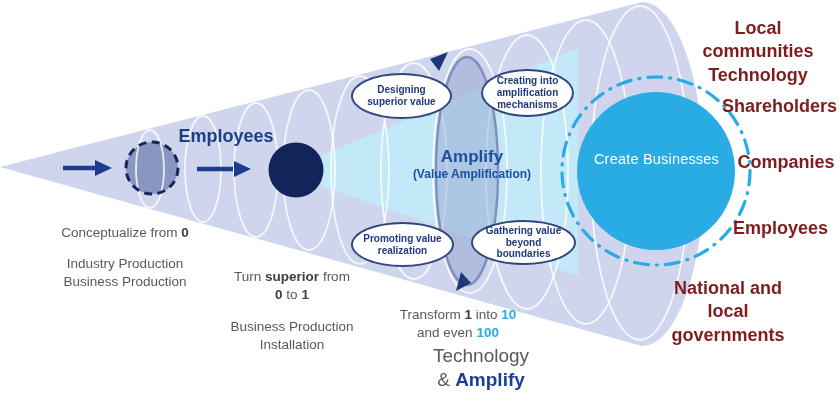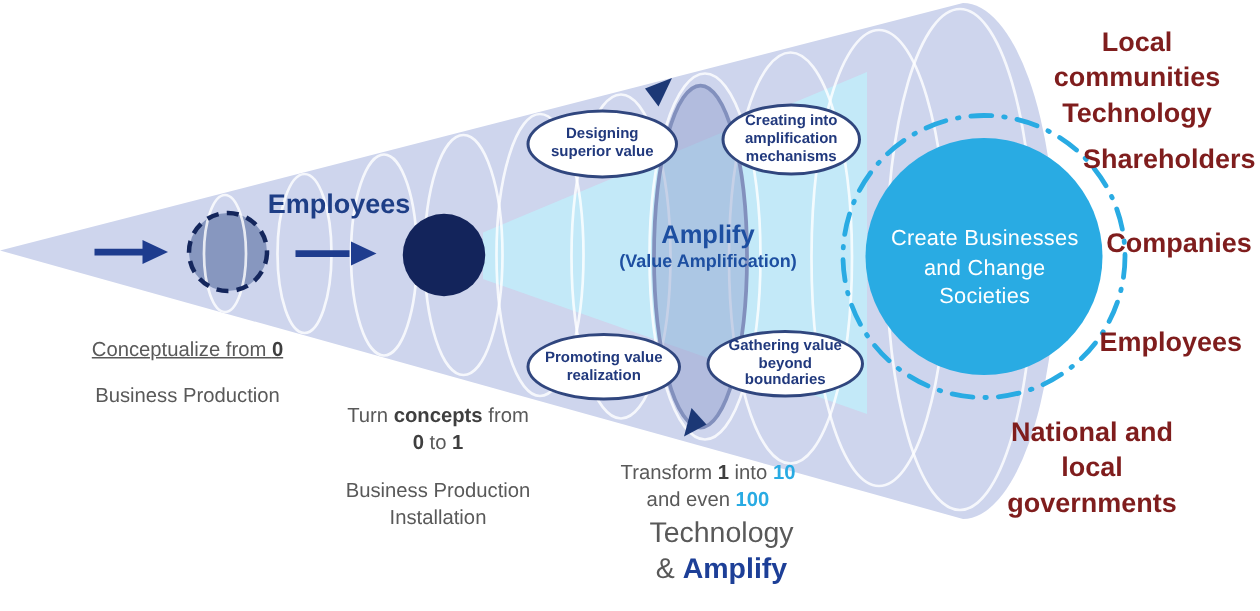--- a/index.html
+++ b/index.html
@@ -90,54 +90,54 @@
     <div class="l2">(Value Amplification)</div>
   </div>
 
   <div class="bubble" style="left:351px;top:73px;width:101px;height:46px;">Designing superior value</div>
   <div class="bubble" style="left:481px;top:69px;width:93px;height:48px;">Creating into amplification mechanisms</div>
   <div class="bubble" style="left:351px;top:222px;width:103px;height:45px;">Promoting value realization</div>
   <div class="bubble" style="left:471px;top:220px;width:105px;height:45px;">Gathering value beyond boundaries</div>
 
   <div class="lbl circle-text" style="left:584px;top:150px;width:145px;">
     <div>Create Businesses</div>
-    <div>and Change Societies</div>
   </div>
 
   <div class="lbl stake" style="left:688px;top:17px;width:140px;">
     <div>Local communities</div>
     <div>Technology</div>
   </div>
   <div class="lbl stake" style="left:722px;top:95px;width:115px;">Shareholders</div>
   <div class="lbl stake" style="left:736px;top:151px;width:100px;">Companies</div>
   <div class="lbl stake" style="left:716px;top:217px;width:112px;text-align:right;">Employees</div>
   <div class="lbl stake" style="left:658px;top:277px;width:140px;">
     <div>National and local</div>
     <div>governments</div>
   </div>
 
-  <div class="lbl cap" style="left:35px;top:224px;width:180px;text-decoration:underline;">
+  <div class="lbl cap" style="left:35px;top:224px;width:180px;">
     <span>Conceptualize from </span><span class="b">0</span>
   </div>
 
   <div class="lbl cap" style="left:35px;top:255px;width:180px;">
+    <div>Industry Production</div>
     <div>Business Production</div>
   </div>
 
   <div class="lbl cap" style="left:207px;top:268px;width:170px;">
-    <div><span>Turn </span><span class="b">concepts</span><span> from</span></div>
+    <div><span>Turn </span><span class="b">superior</span><span> from</span></div>
     <div><span class="b">0</span><span> to </span><span class="b">1</span></div>
   </div>
 
   <div class="lbl cap" style="left:207px;top:318px;width:170px;">
     <div>Business Production</div>
     <div>Installation</div>
   </div>
 
-  <div class="lbl cap" style="left:390px;top:306px;width:164px;">
+  <div class="lbl cap" style="left:376px;top:306px;width:164px;">
     <div><span>Transform </span><span class="b">1</span><span> into </span><span class="cyan">10</span></div>
     <div><span>and even </span><span class="cyan">100</span></div>
   </div>
 
   <div class="lbl tech" style="left:396px;top:344px;width:170px;">
     <div>Technology</div>
     <div><span class="amp">&amp; </span><span class="ampl">Amplify</span></div>
   </div>
 
 </div>

